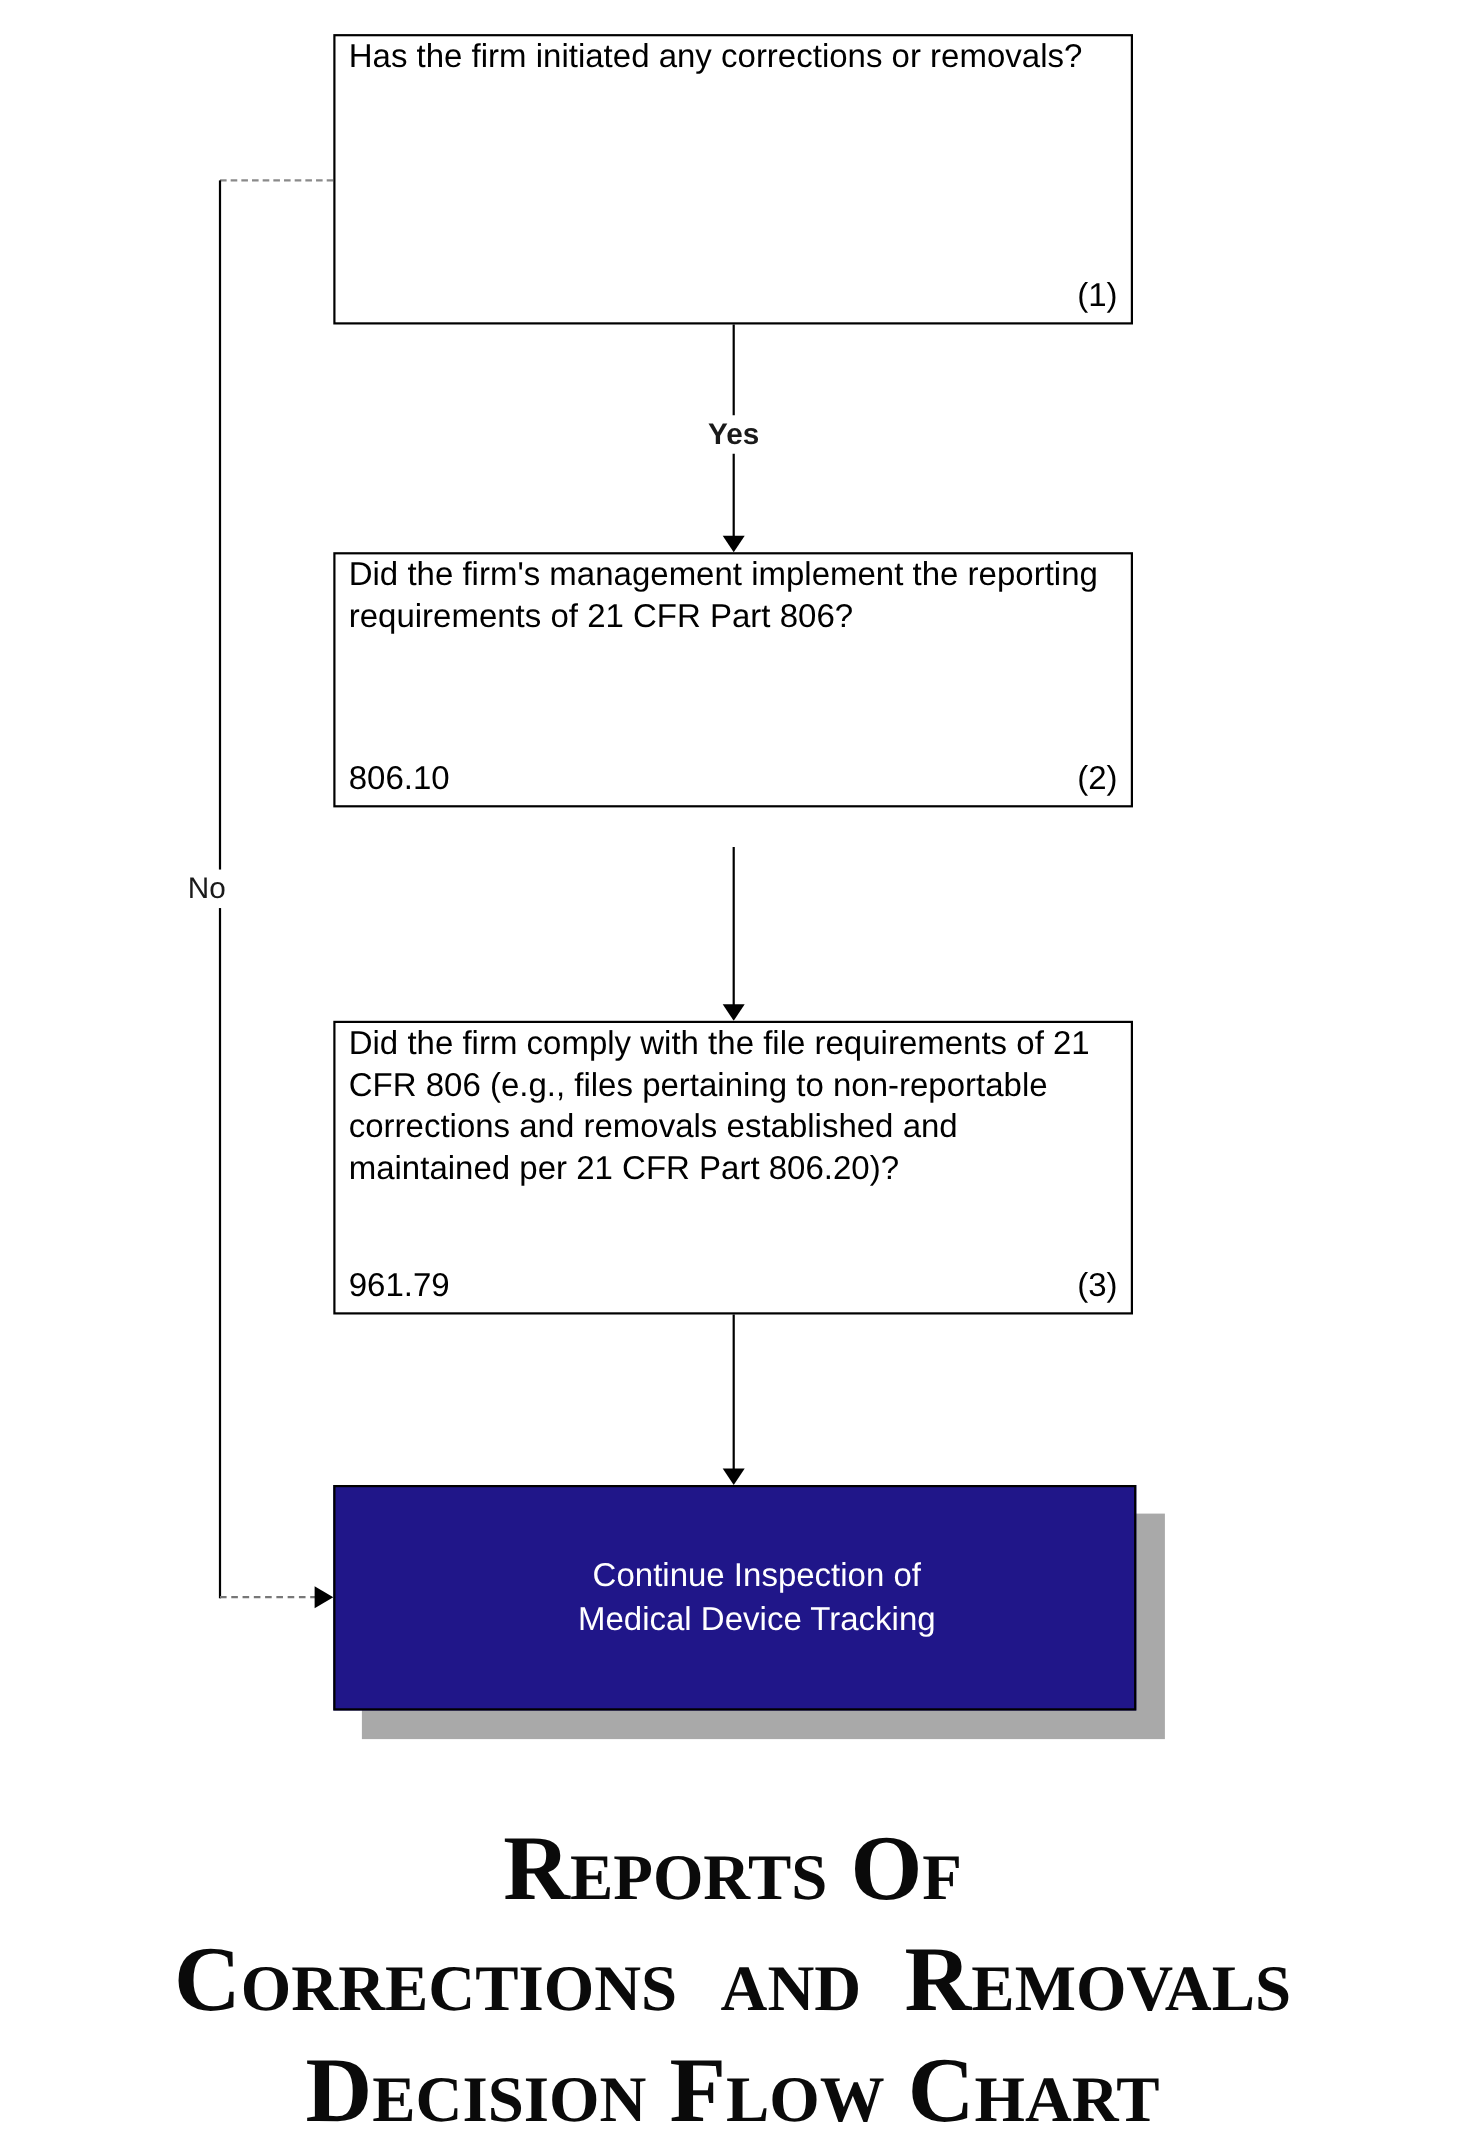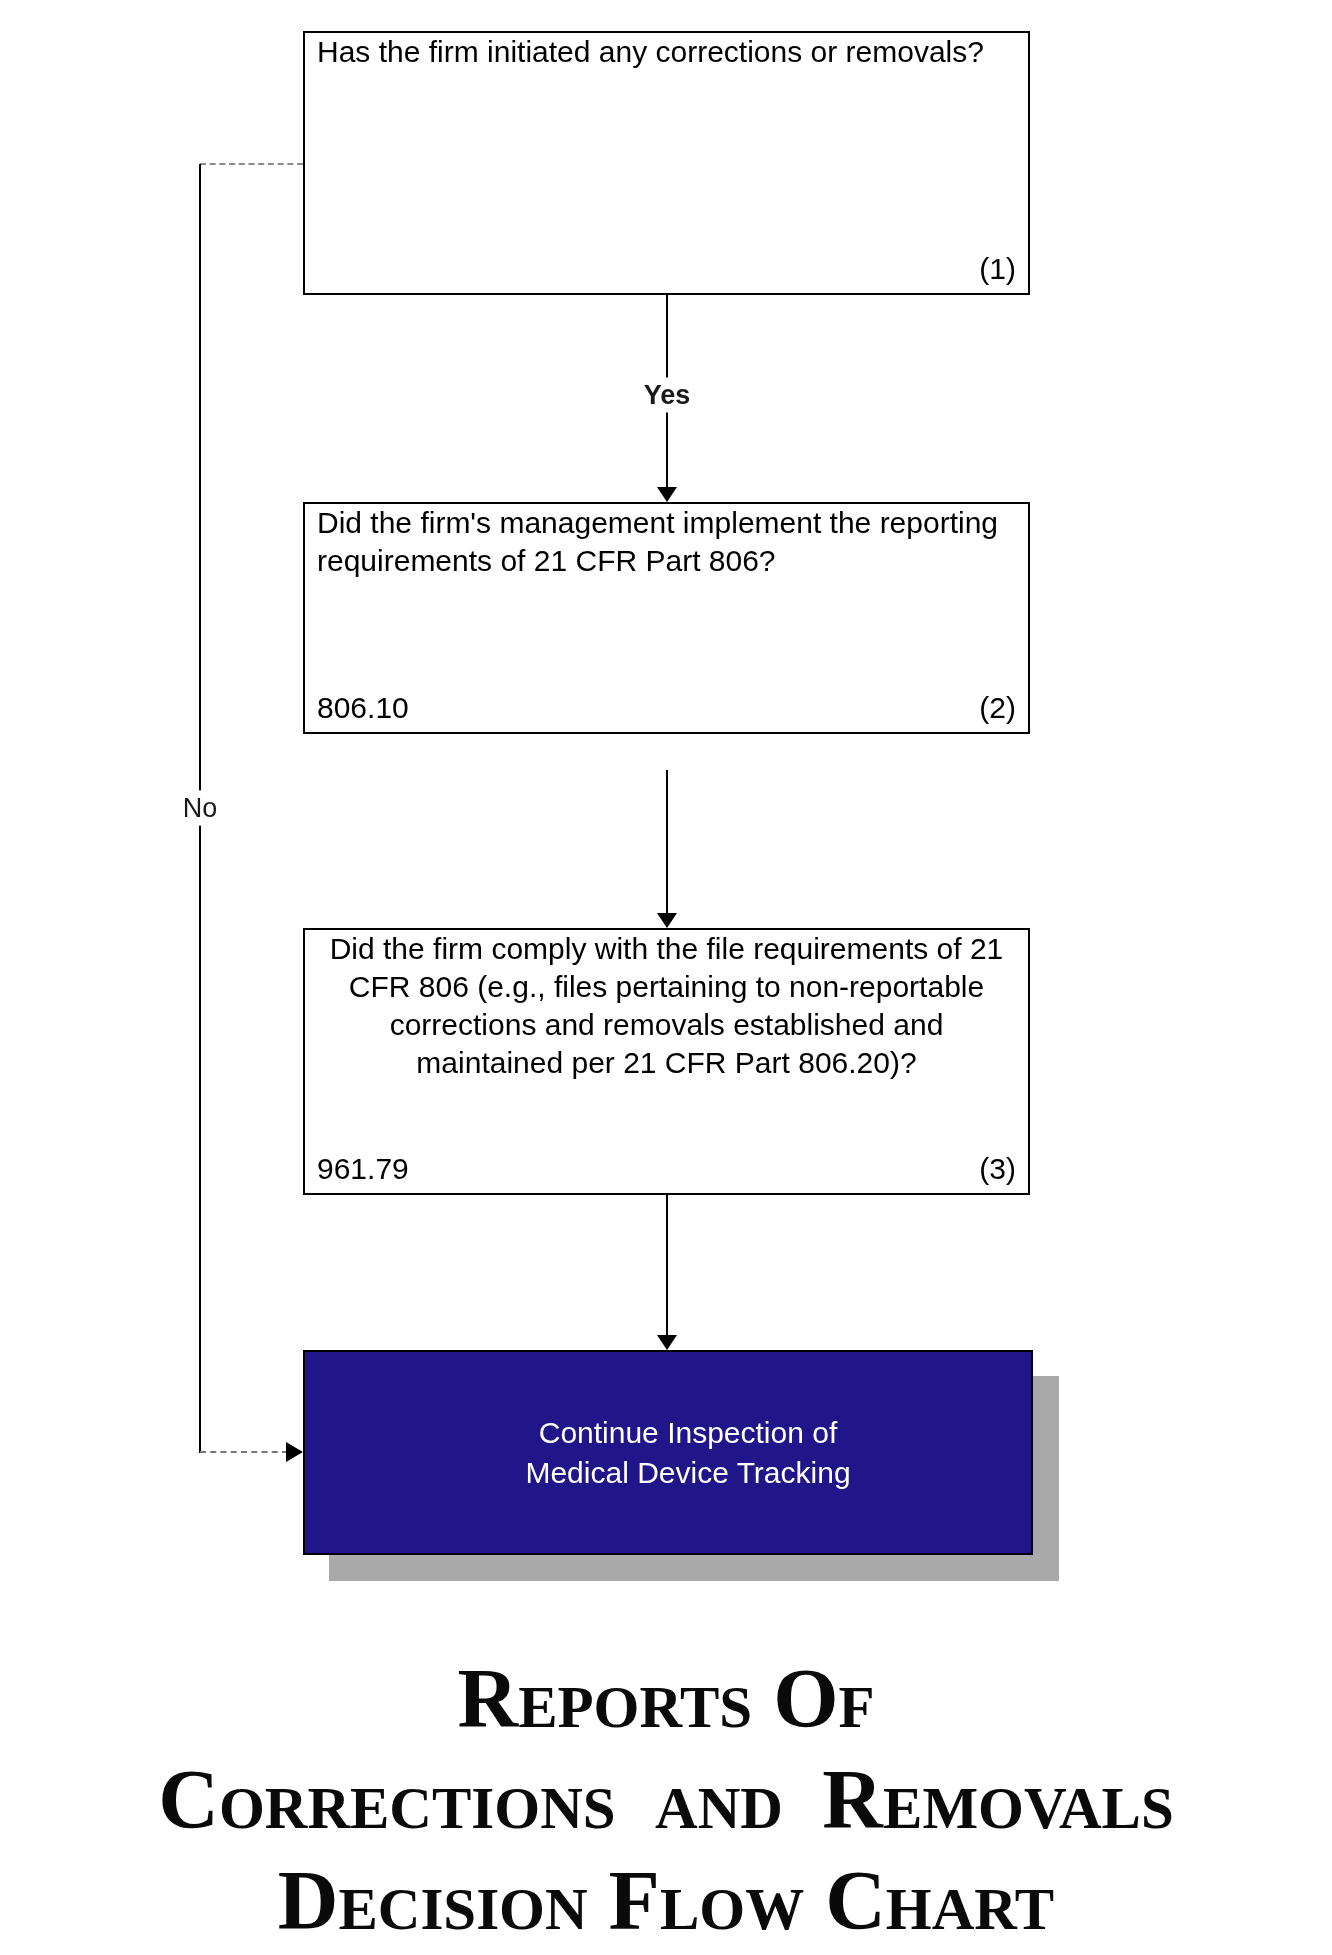--- a/index.html
+++ b/index.html
@@ -20,21 +20,21 @@
     width: 727px;
     box-sizing: border-box;
     border: 2px solid #000000;
     background: #ffffff;
     padding: 0 12px;
     font-size: 30px;
     line-height: 38px;
   }
   .box1 { top: 31px;  height: 264px; }
   .box2 { top: 502px; height: 232px; }
-  .box3 { top: 928px; height: 267px; text-align: center; }
+  .box3 { top: 928px; height: 267px; }
   .qfooter {
     position: absolute;
     left: 12px; right: 12px; bottom: 6px;
     display: flex;
     justify-content: space-between;
     font-size: 30px;
     line-height: 36px;
   }
 
   
@@ -63,21 +63,21 @@
   
   .edge-label {
     position: absolute;
     transform: translate(-50%, -50%);
     background: #ffffff;
     padding: 2px 10px;
     font-size: 27px;
     color: #1a1a1a;
   }
   .yes-label { left: 667px; top: 395px; font-weight: bold; }
-  .no-label  { left: 200px; top: 808px; }
+  .no-label  { left: 188px; top: 808px; }
 
   
   .no-dash-top {
     position: absolute;
     left: 200px; top: 163px;
     width: 103px; height: 0;
     border-top: 2px dashed #8a8a8a;
   }
   .no-vline {
     position: absolute;

